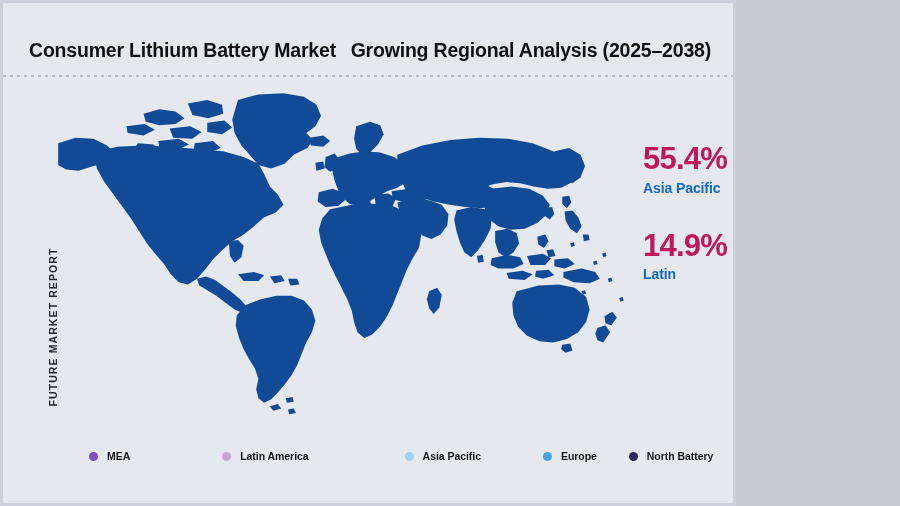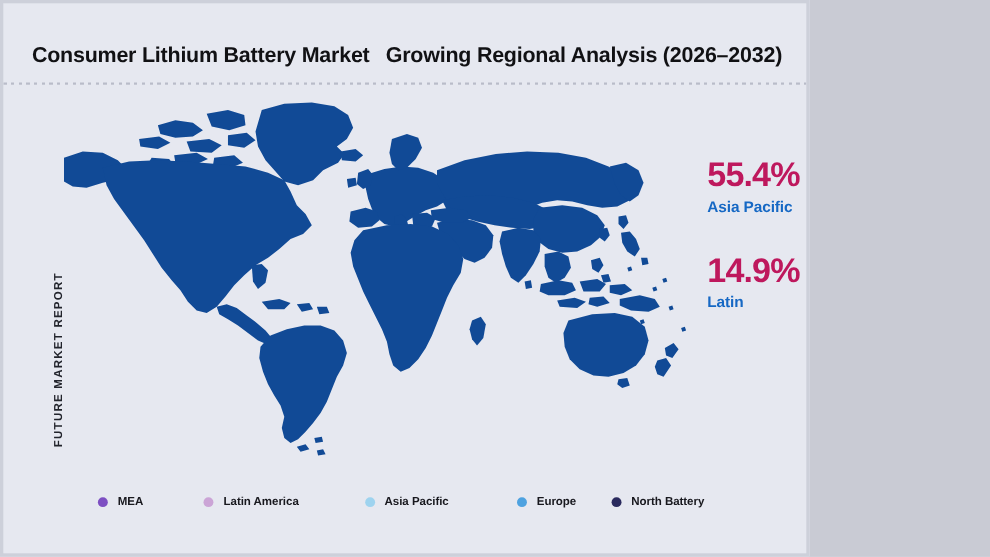--- a/index.html
+++ b/index.html
@@ -83,21 +83,21 @@
     letter-spacing:-0.05px;
   }
 </style>
 </head>
 <body>
 
 <div id="infographic">
 
   <div class="header">
     <div class="title-left">Consumer Lithium Battery Market</div>
-    <div class="title-right">Growing Regional Analysis (2026–2032)</div>
+    <div class="title-right">Growing Regional Analysis (2025–2038)</div>
   </div>
   <div class="header-divider"></div>
 
   <div class="brand-vertical">FUTURE MARKET REPORT</div>
 
   <div class="map-wrap">
     <svg viewBox="0 0 1010 580" preserveAspectRatio="xMidYMid meet">
       <g id="land" fill="#114a96" stroke="none">
 
         <path d="M316 16 L352 6 L396 4 L432 10 L454 24 L462 44 L452 62 L436 74 L448 86 L438 100 L414 112 L398 128 L374 136 L352 130 L338 114 L322 96 L310 74 L306 50 Z"></path>
@@ -184,26 +184,26 @@
 
     <div class="stat-block">
       <div class="stat-value">14.9%</div>
       <div class="stat-sub">Latin</div>
     </div>
 
   </div>
 
   <div class="legend">
 
-    <div class="legend-item" style="margin-right:55px;">
+    <div class="legend-item" style="margin-right:92px;">
       <span class="legend-dot" style="background:#7d4fc2;"></span>
       <span class="legend-text">MEA</span>
     </div>
 
-    <div class="legend-item" style="margin-right:60px;">
+    <div class="legend-item" style="margin-right:96px;">
       <span class="legend-dot" style="background:#cba4d6;"></span>
       <span class="legend-text">Latin America</span>
     </div>
 
     <div class="legend-item" style="margin-right:62px;">
       <span class="legend-dot" style="background:#9ed3ef;"></span>
       <span class="legend-text">Asia Pacific</span>
     </div>
 
     <div class="legend-item" style="margin-right:32px;">

